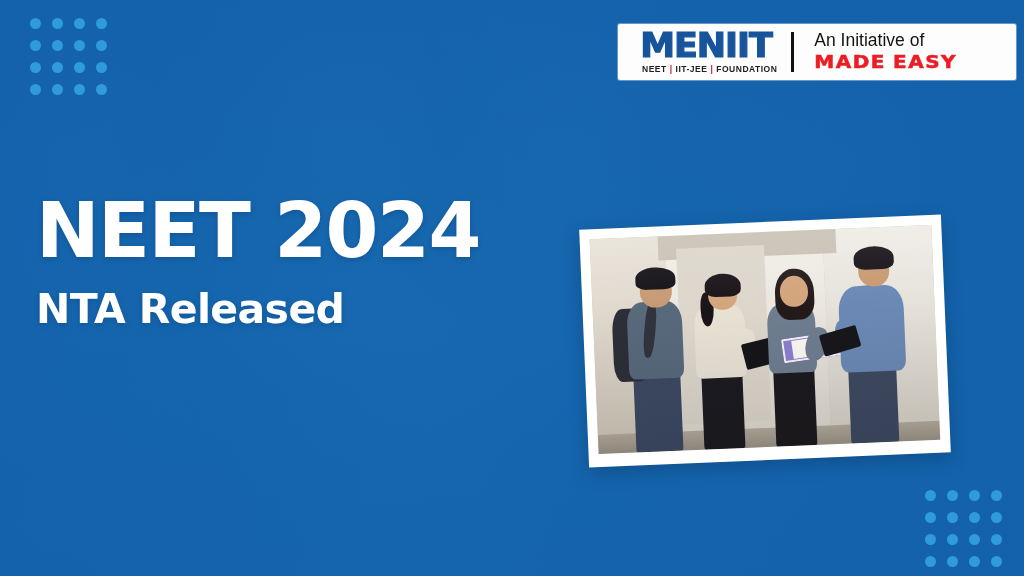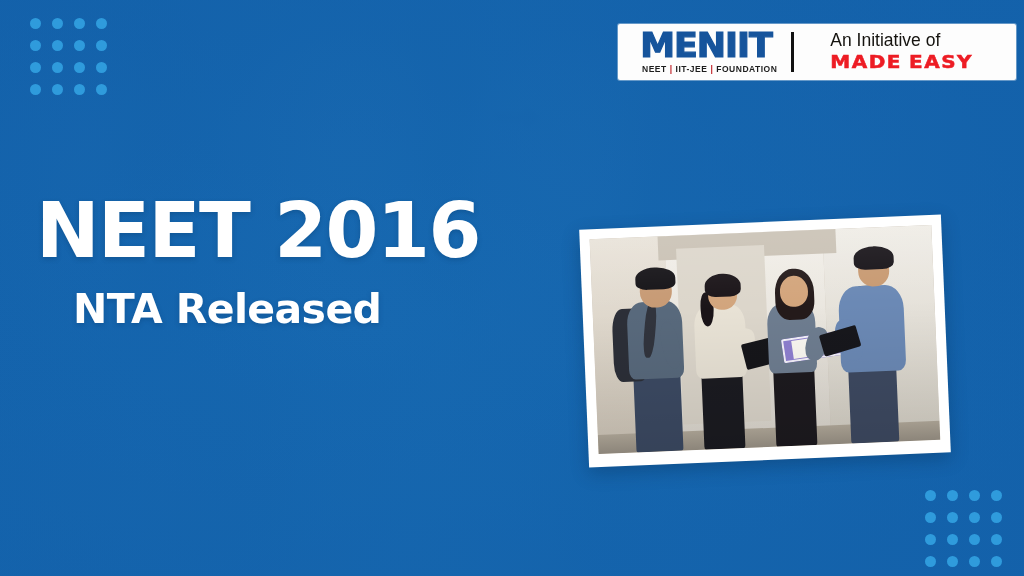--- a/index.html
+++ b/index.html
@@ -117,21 +117,21 @@
   #logo-divider {
     width: 3px;
     height: 40px;
     background: #111;
     flex: 0 0 auto;
   }
   #logo-right {
     display: flex;
     flex-direction: column;
     justify-content: space-between;
-    padding-left: 36px;
+    padding-left: 20px;
     flex: 1 1 auto;
   }
   #initiative-line {
     font-family: "Liberation Sans", sans-serif;
     font-size: 17.5px;
     color: #15130f;
     line-height: 1.1;
   }
   #made-easy {
     font-family: "DejaVu Sans", sans-serif;
@@ -165,21 +165,21 @@
   }
   .title-sub {
     font-family: "DejaVu Sans", sans-serif;
     font-weight: 700;
     font-size: 41px;
     letter-spacing: -.6px;
     line-height: 1.30;
     margin: 0;
     text-shadow: 0 2px 5px rgba(8,52,96,.28);
   }
-  #sub-line-1 { margin-top: 14px; margin-left: 37px; }
+  #sub-line-1 { margin-top: 14px; }
 
   
   #photo-frame {
     position: absolute;
     left: 584px;
     top: 222px;
     width: 362px;
     height: 238px;
     background: #ffffff;
     padding: 10px 10px 13px 10px;
@@ -323,21 +323,21 @@
     <div id="logo-divider"></div>
     <div id="logo-right">
       <div id="initiative-line">An Initiative of</div>
       <div id="made-easy" style="color: rgb(237, 28, 36); -webkit-text-stroke: 0.6px rgb(237, 28, 36);">
         <span>MADE</span><span class="gap"></span><span>EASY</span>
       </div>
     </div>
   </div>
 
   <div id="headline-block" style="color: rgb(255, 255, 255);">
-    <h1 id="title-main">NEET 2016</h1>
+    <h1 id="title-main">NEET 2024</h1>
     <p class="title-sub" id="sub-line-1">NTA Released</p>
   </div>
 
   <div id="photo-frame" style="background: rgb(255, 255, 255); transform: rotate(-2.4deg);">
     <div id="photo-inner">
       <div class="scene-wall-l"></div>
       <div class="scene-wall-m"></div>
       <div class="scene-wall-r"></div>
       <div class="scene-ceiling"></div>
       <div class="scene-door"></div>

